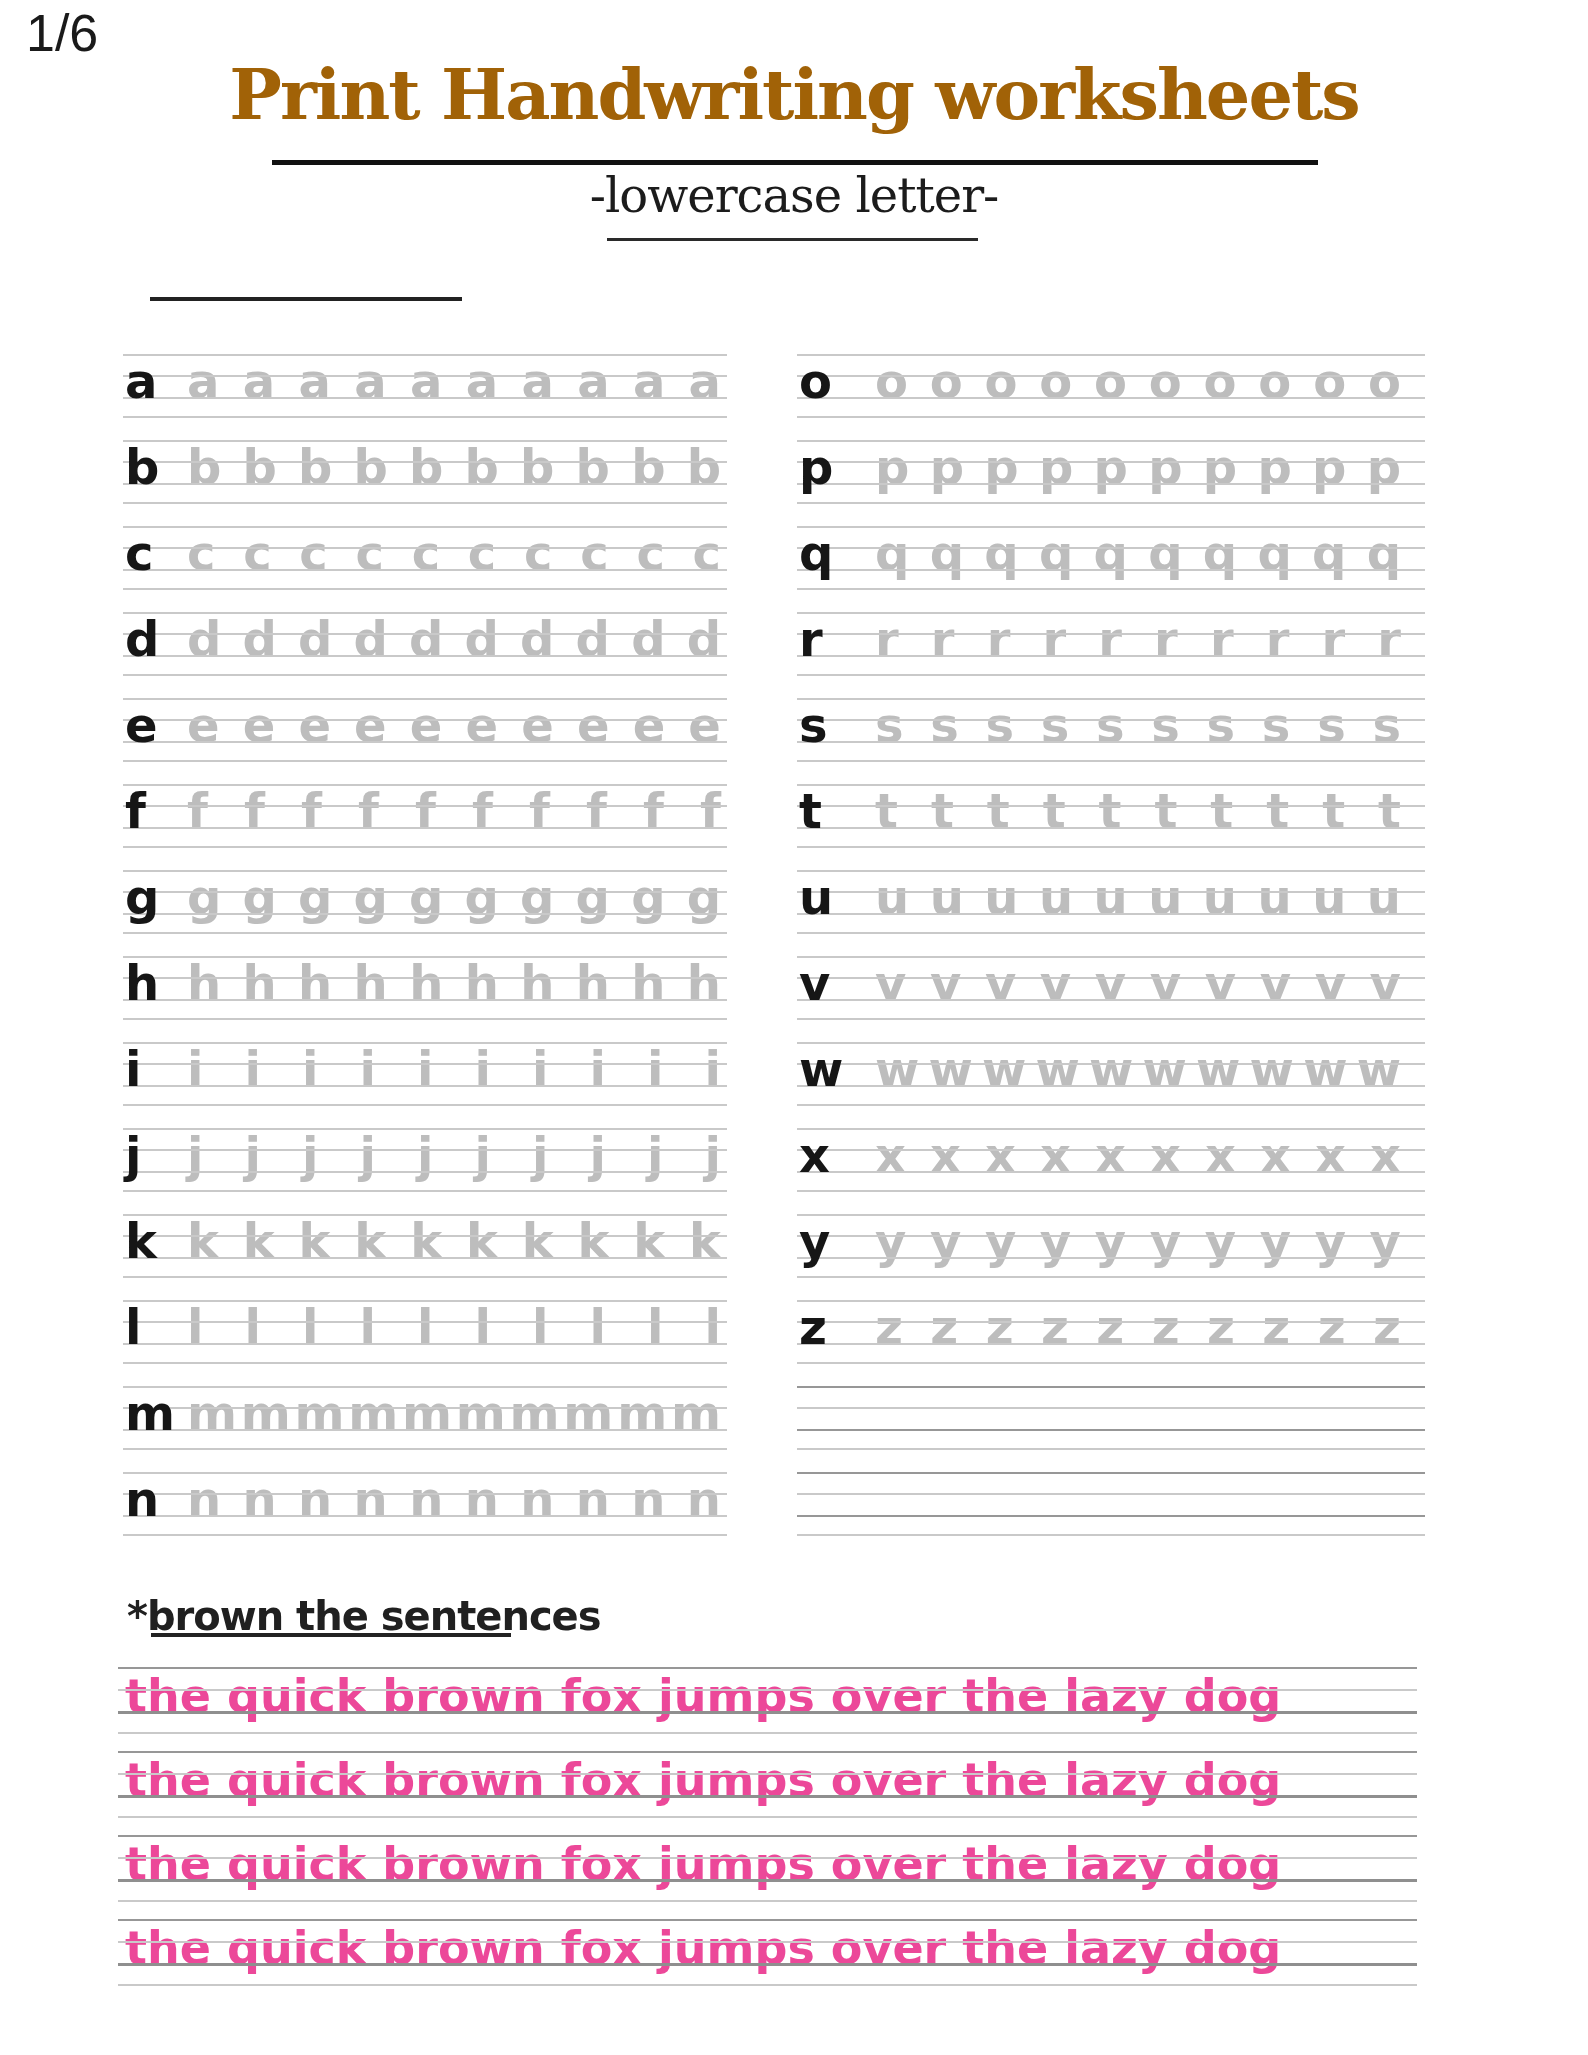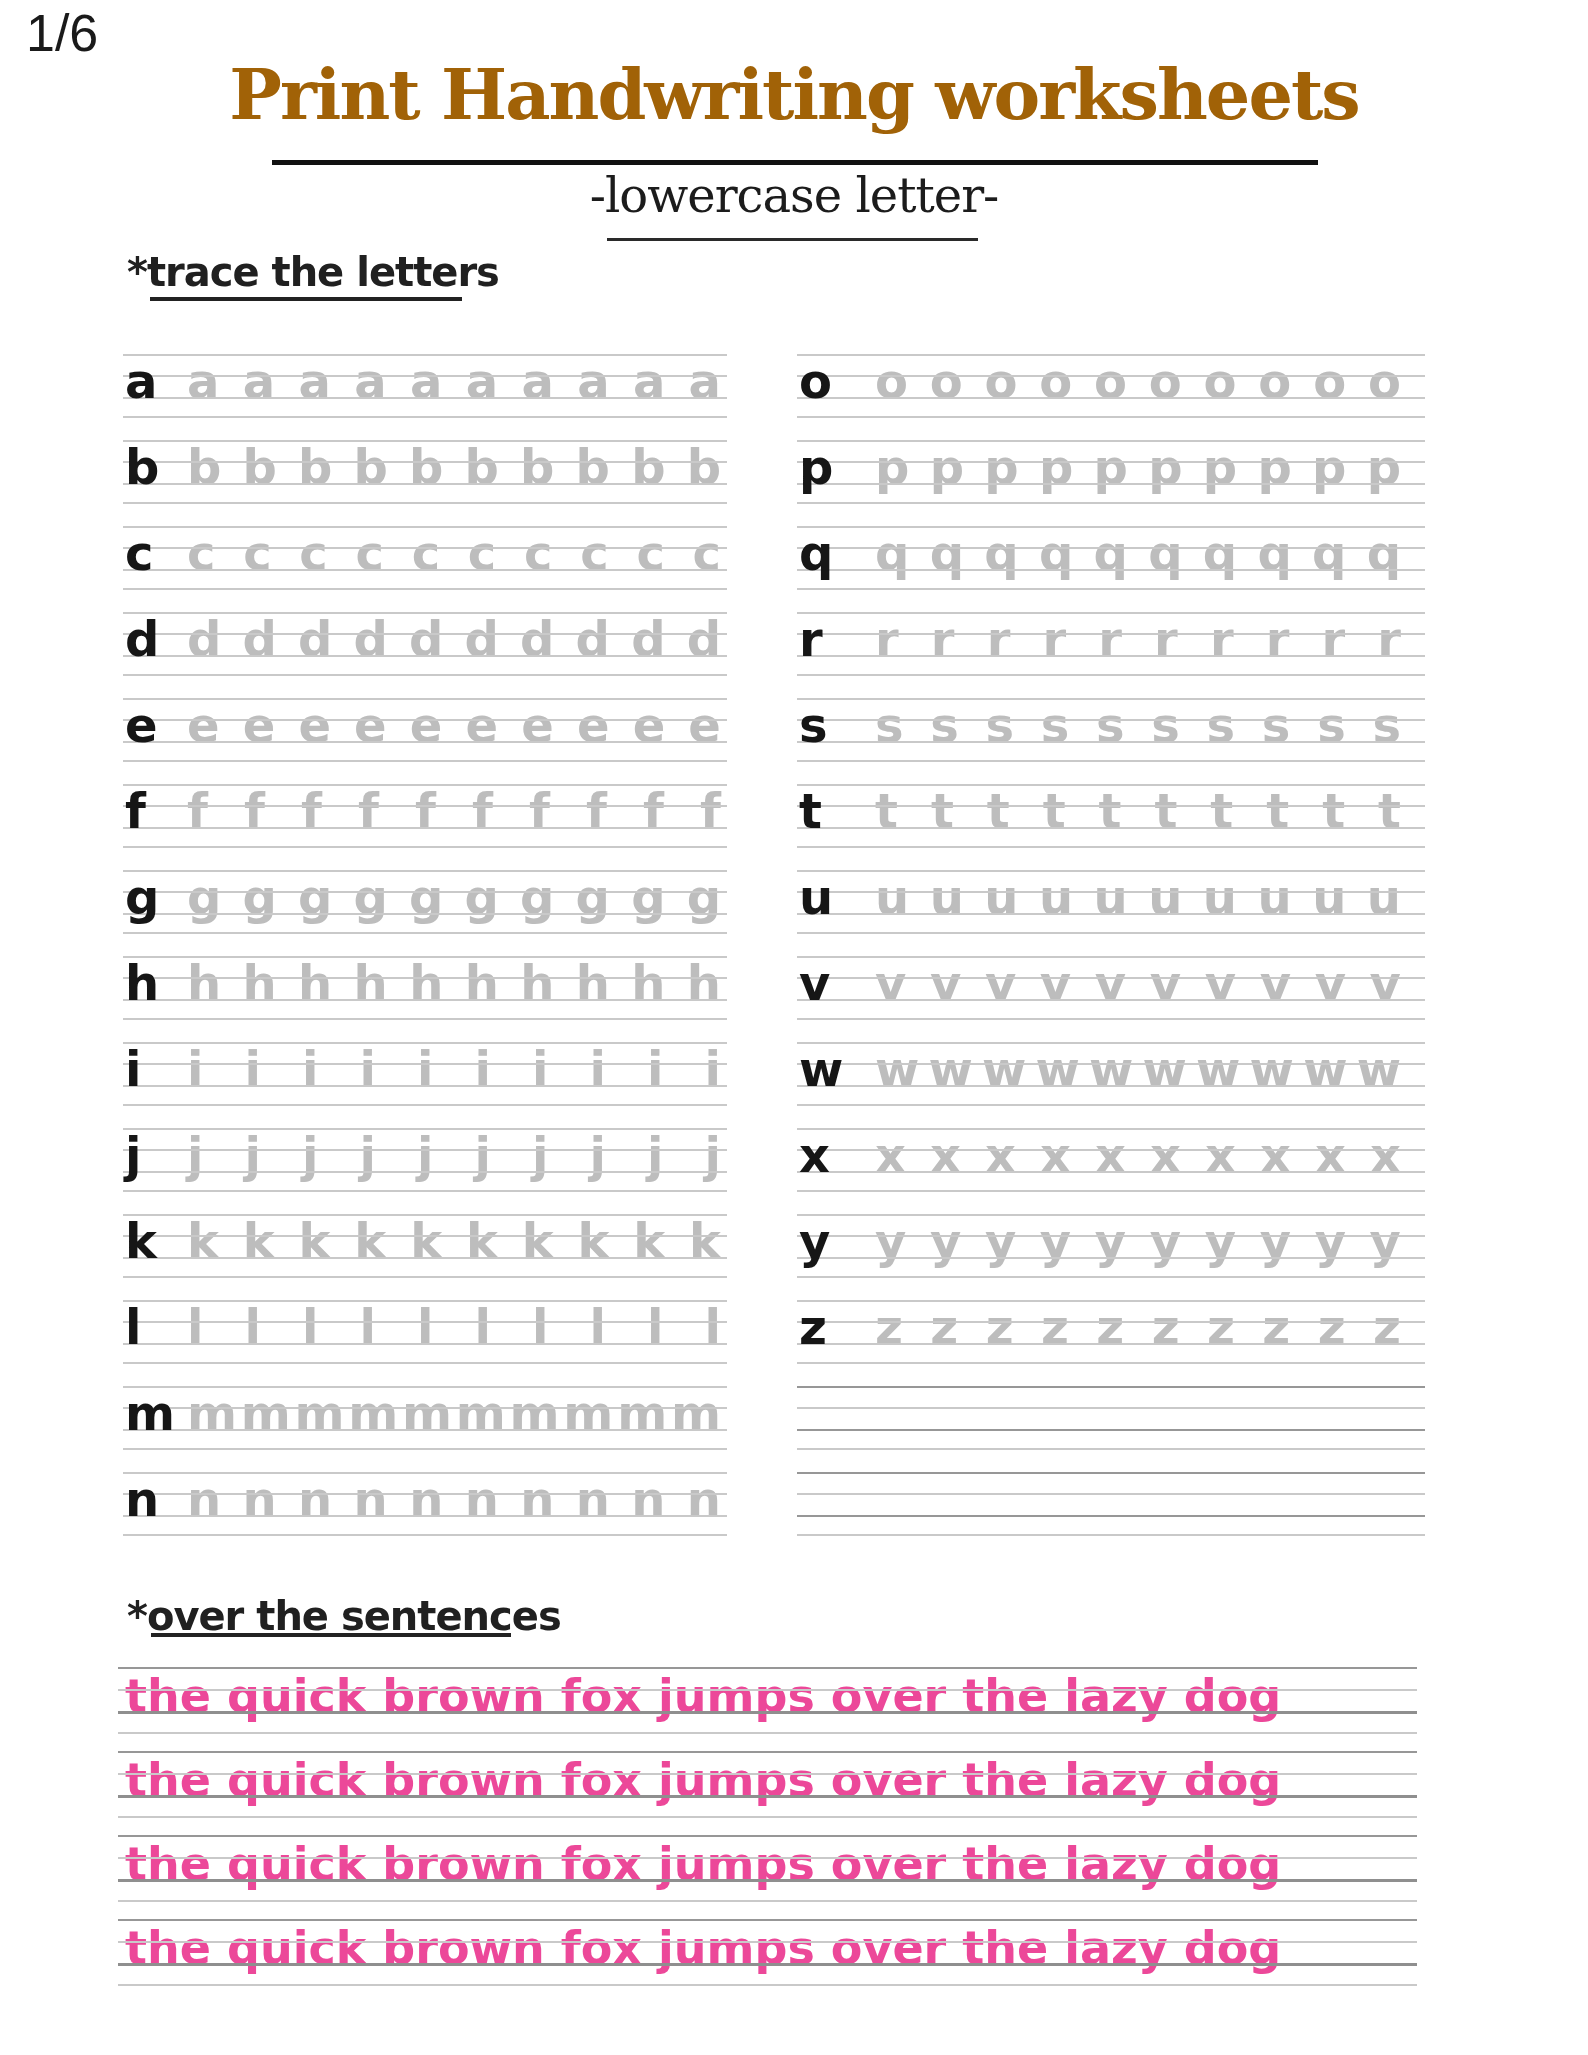--- a/index.html
+++ b/index.html
@@ -91,21 +91,20 @@
 
 <div class="page">
 
   <div class="page-number">1/6</div>
 
   <div class="title">Print Handwriting worksheets</div>
   <div class="title-rule"></div>
   <div class="subtitle">-lowercase letter-</div>
   <div class="subtitle-underline"></div>
 
-  <div class="section-label" style="left:127px;top:252px;">*trace the letters</div>
   <div class="label-underline" style="left:150px;top:297px;width:312px;"></div>
 
   <div class="letters-col left" id="left-col">
       <div class="letter-row" style="top: 0px;">
     <span class="lead-letter">a</span>
     <span class="traces">
           <span class="trace-letter">a</span>
           <span class="trace-letter">a</span>
           <span class="trace-letter">a</span>
           <span class="trace-letter">a</span>
@@ -607,21 +606,21 @@
   </div>
       <div class="letter-row stave-empty" style="top: 1118px;">
 
     <div class="gline l0"></div>
     <div class="gline l1"></div>
     <div class="gline l2"></div>
     <div class="gline l3"></div>
   </div>
     </div>
 
-  <div class="section-label" style="left:127px;top:1596px;">*over the sentences</div>
+  <div class="section-label" style="left:127px;top:1596px;">*brown the sentences</div>
   <div class="label-underline" style="left:151px;top:1633px;width:360px;"></div>
 
   <div class="sentences" id="sentences">
       <div class="sentence-stave" style="top: 0px;">
     <span class="sentence-text">the quick brown fox jumps over the lazy dog</span>
     <div class="sline s0"></div>
     <div class="sline s1"></div>
     <div class="sline s2"></div>
     <div class="sline s3"></div>
   </div>

